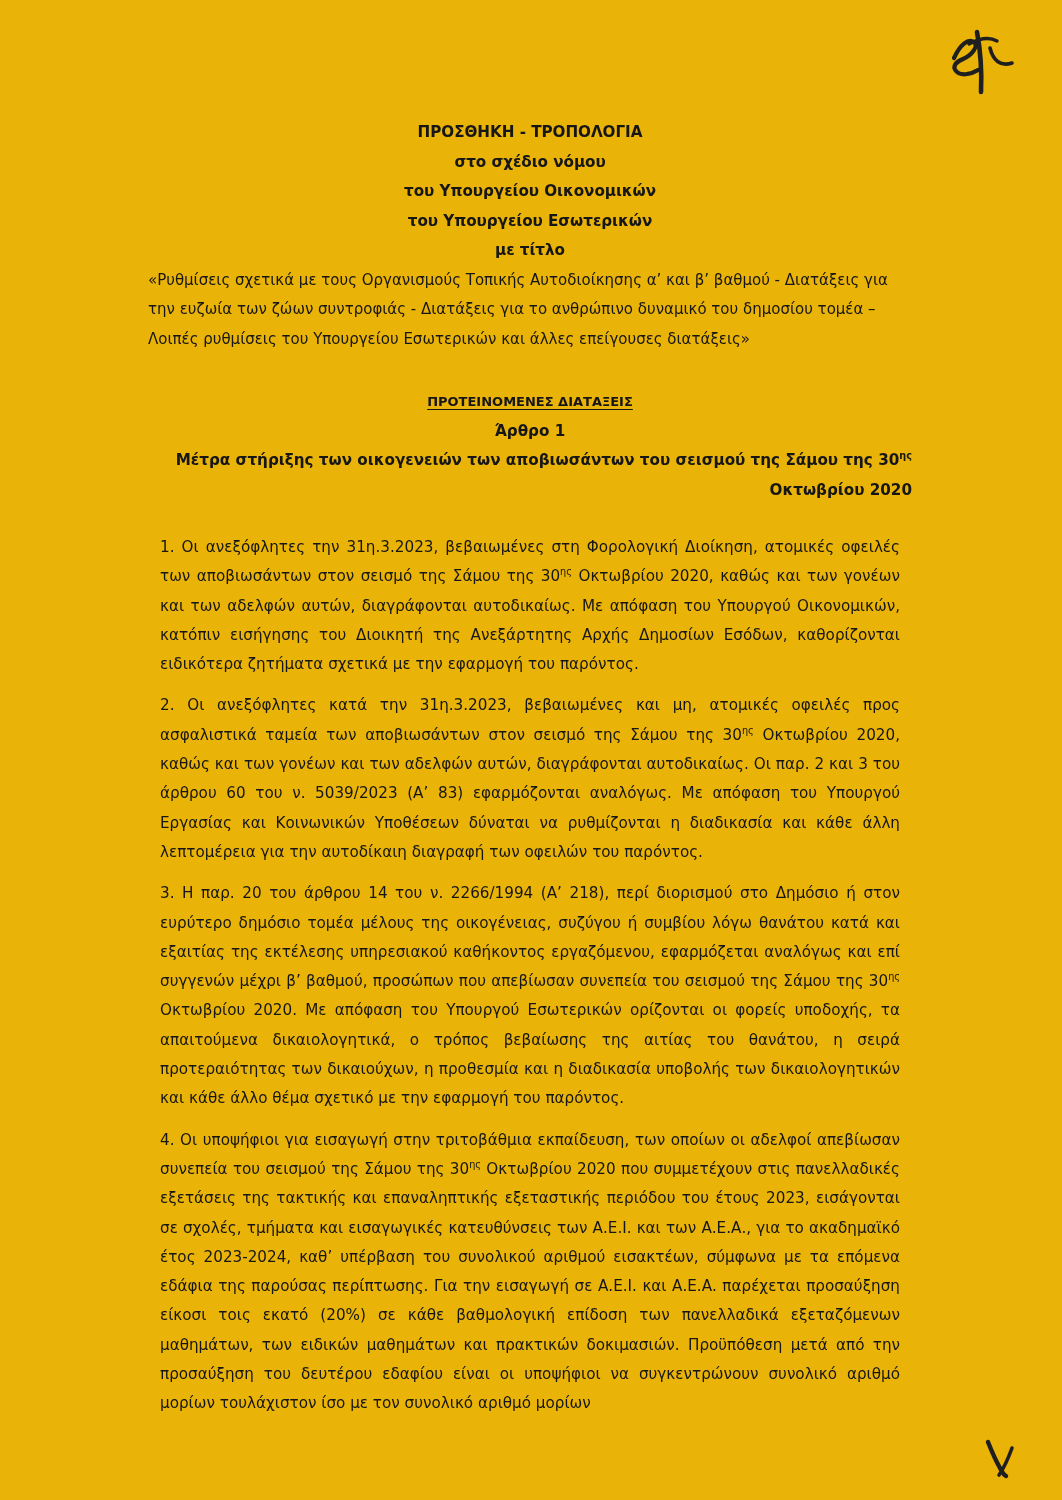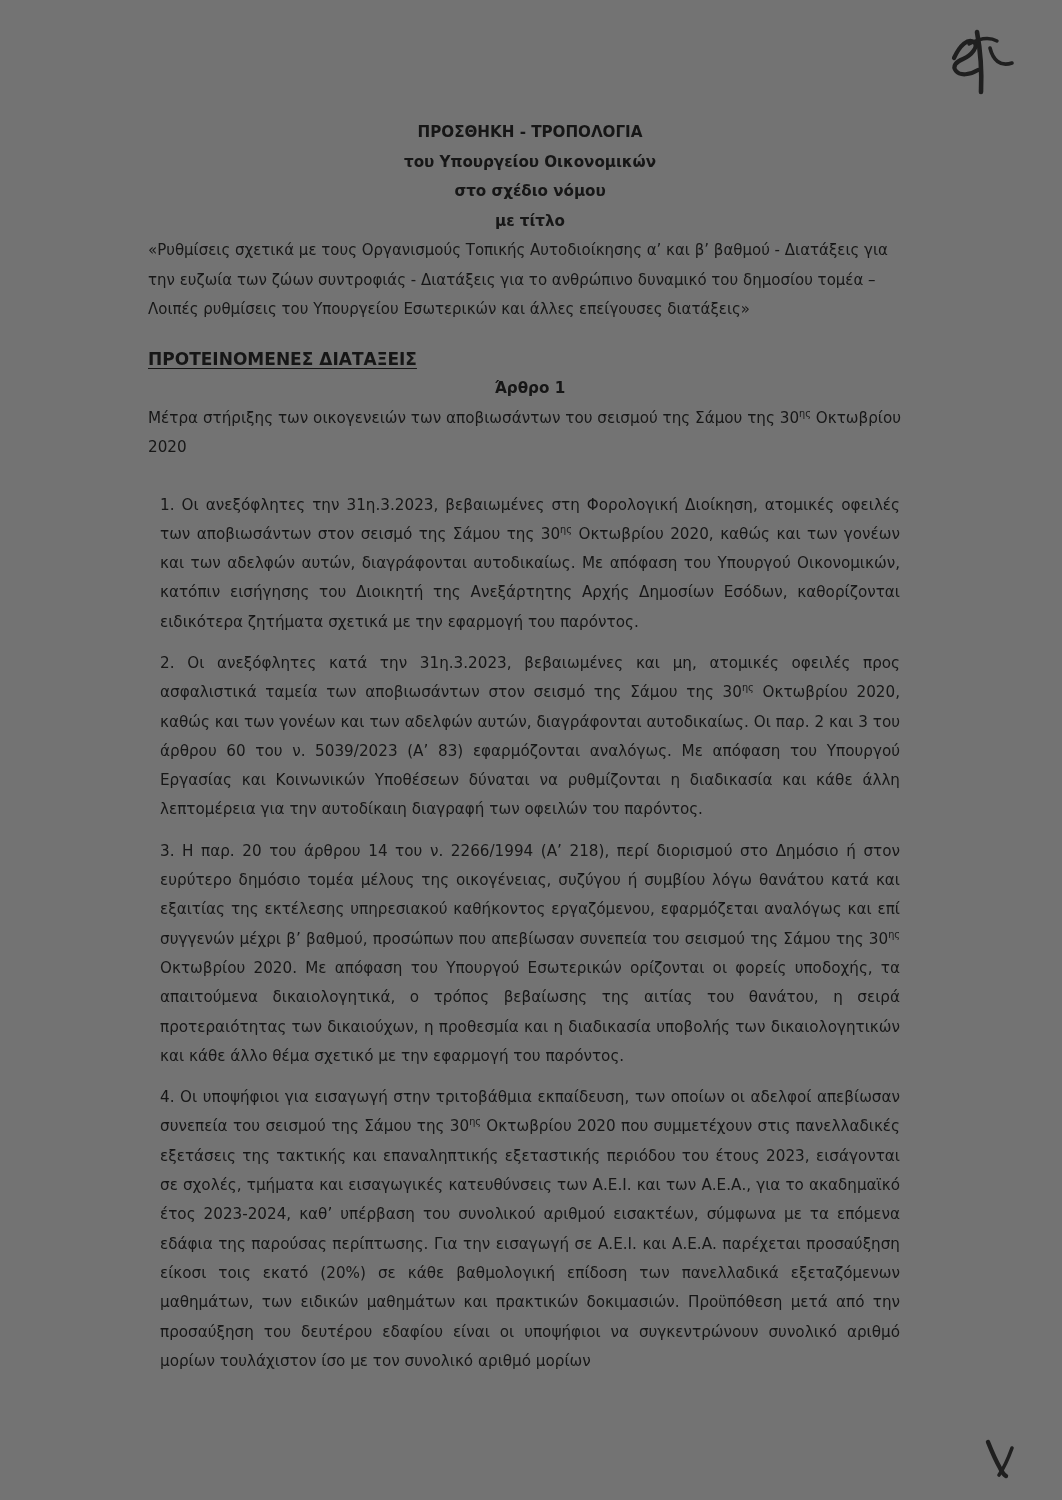--- a/index.html
+++ b/index.html
@@ -9,21 +9,21 @@
     background: #ffffff;
   }
   body {
     font-family: "DejaVu Sans", "Liberation Sans", sans-serif;
     color: #161616;
   }
   .page {
     position: relative;
     width: 1062px;
     height: 1500px;
-    background: #737373;
+    background: #eab308;
     overflow: hidden;
     box-sizing: border-box;
   }
 
   
   .hand-mark {
     position: absolute;
     color: #1b1b1b;
     font-family: "DejaVu Serif", "Liberation Serif", serif;
     font-style: italic;
@@ -63,42 +63,42 @@
     letter-spacing: -0.05px;
   }
   .title-main {
     font-weight: normal;
     font-size: 15px;
     line-height: 29.5px;
     text-align: left;
   }
 
   .section-heading {
-    margin-top: 20px;
-    text-align: left;
+    margin-top: 33px;
+    text-align: center;
     font-weight: bold;
-    font-size: 17px;
+    font-size: 13px;
     line-height: 29.5px;
   }
   .section-heading .underlined {
     text-decoration: underline;
     text-underline-offset: 3px;
   }
 
   .article-block {
     text-align: center;
     font-weight: bold;
     font-size: 15.2px;
     line-height: 29.5px;
   }
   .article-subtitle {
-    font-weight: normal;
+    font-weight: bold;
     font-size: 15.2px;
     line-height: 29.5px;
-    text-align: left;
+    text-align: right;
   }
 
   
   .body-block {
     margin-top: 28px;
   }
   .para {
     font-size: 15.2px;
     line-height: 29.3px;
     text-align: justify;
@@ -134,22 +134,23 @@
         <path d="M20 14 C24 24, 28 33, 32 40 C34 44, 36 47, 38 48" stroke-width="4.4"></path>
         <path d="M44 20 C40 31, 36 40, 31 47" stroke-width="3.6"></path>
       </g>
     </svg>
   </div>
 
   <div class="content">
 
     <div class="title-block">
       <div class="title-line">ΠΡΟΣΘΗΚΗ - ΤΡΟΠΟΛΟΓΙΑ</div>
+      <div class="title-line">στο σχέδιο νόμου</div>
       <div class="title-line">του Υπουργείου Οικονομικών</div>
-      <div class="title-line">στο σχέδιο νόμου</div>
+      <div class="title-line">του Υπουργείου Εσωτερικών</div>
       <div class="title-line">με τίτλο</div>
       <div class="title-main">«Ρυθμίσεις σχετικά με τους Οργανισμούς Τοπικής Αυτοδιοίκησης α’ και β’ βαθμού - Διατάξεις για την ευζωία των ζώων συντροφιάς - Διατάξεις για το ανθρώπινο δυναμικό του δημοσίου τομέα – Λοιπές ρυθμίσεις του Υπουργείου Εσωτερικών και άλλες επείγουσες διατάξεις»</div>
     </div>
 
     <div class="section-heading">
       <span class="underlined">ΠΡΟΤΕΙΝΟΜΕΝΕΣ ΔΙΑΤΑΞΕΙΣ</span>
     </div>
 
     <div class="article-block">Άρθρο 1</div>
     <div class="article-subtitle">

